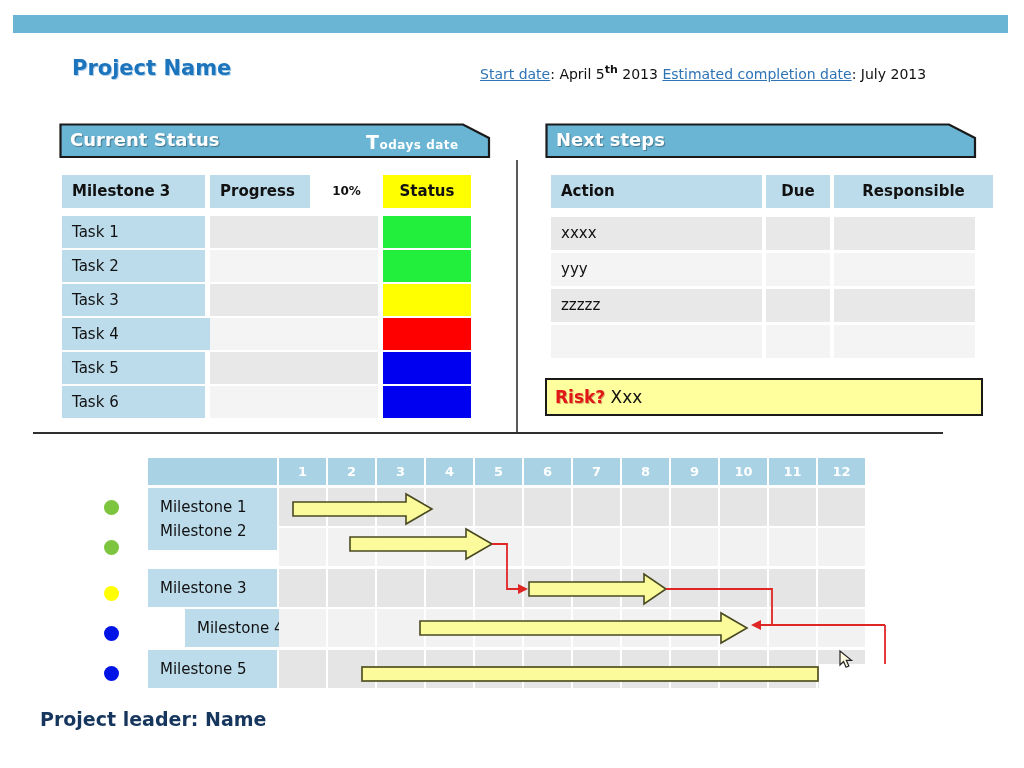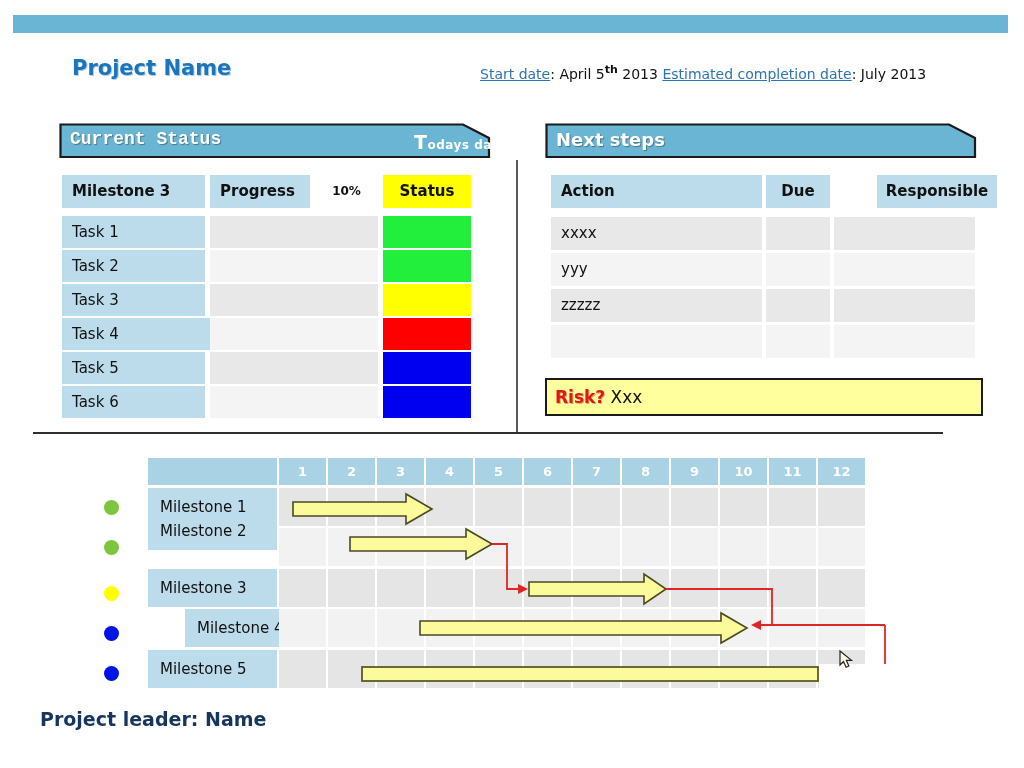--- a/index.html
+++ b/index.html
@@ -53,22 +53,22 @@
 
   <div class="abs" id="topbar"></div>
 
   <div class="abs" id="title">Project Name</div>
 
   <div class="abs" id="dates"><span class="datelink">Start date</span><span>: </span><span>April 5</span><sup>th</sup><span> 2013 </span><span class="datelink">Estimated completion date</span><span>: </span><span>July 2013</span></div>
 
   <svg class="abs" style="left:59px;top:123px;" width="432" height="36">
     <path d="M1.5,1.5 H404 L430,15 V34 H1.5 Z" fill="#6AB5D4" stroke="#1a1a1a" stroke-width="2.2"></path>
   </svg>
-  <div class="panel-title" style="left:70px;top:129px;font-family:Liberation Mono, monospace;">Current Status</div>
-  <div class="todays" style="left:366px;top:131px;margin-left:48px;"><span class="bigT">T</span><span>odays date</span></div>
+  <div class="panel-title" style="left:70px;top:129px;">Current Status</div>
+  <div class="todays" style="left:366px;top:131px;"><span class="bigT">T</span><span>odays date</span></div>
 
   <div class="cell hdrcell blue padl" style="left:62px;width:143px;">Milestone 3</div>
   <div class="cell hdrcell blue padl" style="left:210px;width:100px;">Progress</div>
   <div class="cell hdrcell ctr" style="left:315px;width:63px;font-size:12px;">10%</div>
   <div class="cell hdrcell ctr" style="left: 383px; width: 88px; background-color: rgb(255, 255, 0);">Status</div>
 
   <div class="cell blue padl" style="left:62px;top:216px;width:143px;height:32px;">Task 1</div>
   <div class="cell rowdark" style="left:210px;top:216px;width:168px;height:32px;"></div>
   <div class="cell" style="left: 383px; top: 216px; width: 88px; height: 32px; background-color: rgb(34, 238, 60);"></div>
 
@@ -92,21 +92,21 @@
   <div class="cell rowlight" style="left:210px;top:386px;width:168px;height:32px;"></div>
   <div class="cell" style="left: 383px; top: 386px; width: 88px; height: 32px; background-color: rgb(0, 0, 240);"></div>
 
   <svg class="abs" style="left:545px;top:123px;" width="432" height="36">
     <path d="M1.5,1.5 H404 L430,15 V34 H1.5 Z" fill="#6AB5D4" stroke="#1a1a1a" stroke-width="2.2"></path>
   </svg>
   <div class="panel-title" style="left:556px;top:129px;">Next steps</div>
 
   <div class="cell hdrcell blue padl" style="left:551px;width:211px;">Action</div>
   <div class="cell hdrcell blue ctr" style="left:766px;width:64px;">Due</div>
-  <div class="cell hdrcell blue ctr" style="left:877px;width:120px;">Responsible</div>
+  <div class="cell hdrcell blue ctr" style="left:834px;width:159px;">Responsible</div>
 
   <div class="cell rowdark padl" style="left:551px;top:217px;width:211px;height:33px;">xxxx</div>
   <div class="cell rowdark" style="left:766px;top:217px;width:64px;height:33px;"></div>
   <div class="cell rowdark" style="left:834px;top:217px;width:141px;height:33px;"></div>
 
   <div class="cell rowlight padl" style="left:551px;top:253px;width:211px;height:33px;">yyy</div>
   <div class="cell rowlight" style="left:766px;top:253px;width:64px;height:33px;"></div>
   <div class="cell rowlight" style="left:834px;top:253px;width:141px;height:33px;"></div>
 
   <div class="cell rowdark padl" style="left:551px;top:289px;width:211px;height:33px;">zzzzz</div>

